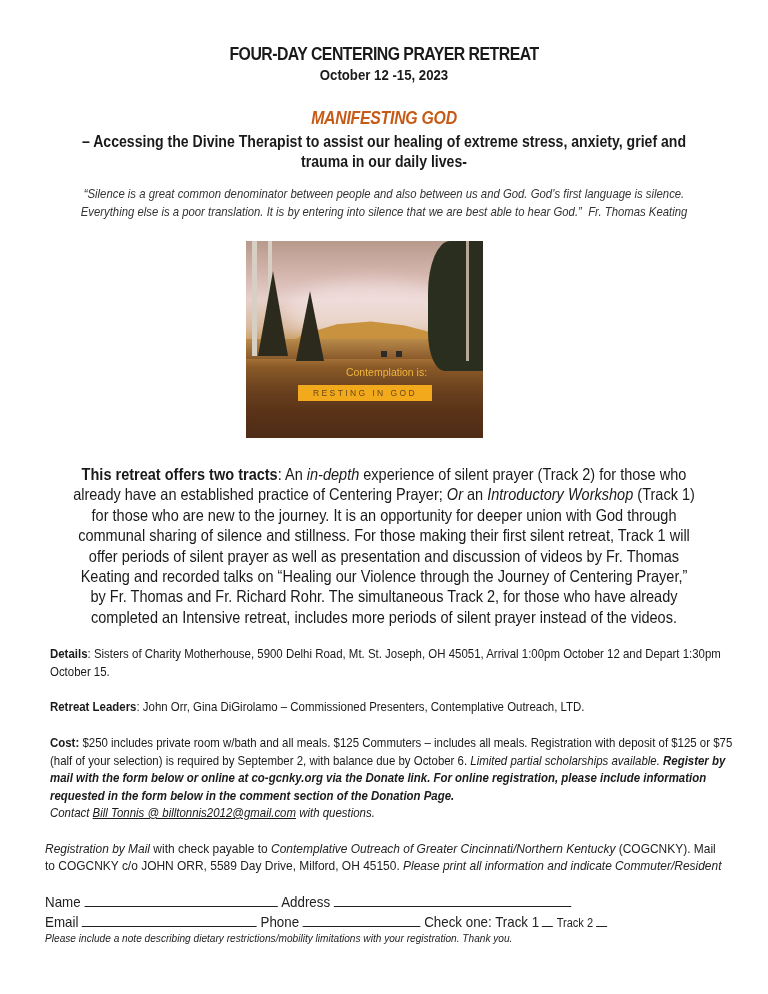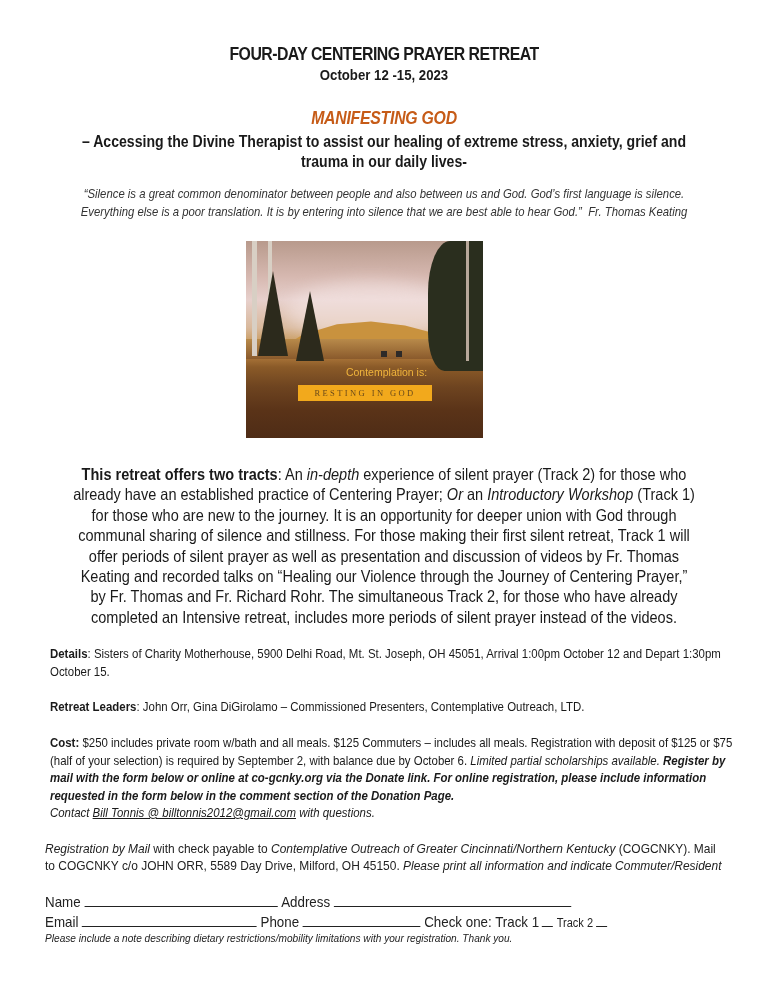--- a/index.html
+++ b/index.html
@@ -18,21 +18,21 @@
   #photo { top: 241px; left: 246px; width: 237px; height: 197px; overflow: hidden;
            background: linear-gradient(180deg, #b89a8c 0%, #d6b8b0 18%, #e7d0cc 30%, #d9b99c 44%, #c89a5c 52%, #b07a3c 58%, #8a5a28 64%, #6e4420 74%, #5a3318 86%, #4e2c16 100%); }
   #photo .sky-glow { position:absolute; left: 40px; top: 40px; width: 170px; height: 60px; border-radius: 50%; background: rgba(245,232,232,0.55); filter: blur(8px); }
   #photo .mountain { position:absolute; left: 40px; top: 78px; width: 170px; height: 26px; background: #c9923e; clip-path: polygon(0 100%, 10% 60%, 30% 20%, 50% 10%, 70% 25%, 90% 60%, 100% 100%); }
   #photo .field { position:absolute; left: 0; top: 98px; width: 237px; height: 20px; background: linear-gradient(180deg, #b88a4a, #8a5a2c); }
   #photo .tree { position:absolute; background: #2c2a1c; clip-path: polygon(50% 0, 100% 100%, 0 100%); }
   #photo .trunk { position:absolute; background: #d8cfc4; }
   #photo .tree-right { position:absolute; right: 0; top: 0; width: 55px; height: 130px; background: #2a2e1e; border-radius: 40% 0 0 30%; }
   #photo .chair { position:absolute; width: 6px; height: 6px; background: #2d2a28; }
   #caption1 { position:absolute; top: 125px; left: 0; width: 281px; text-align: center; font-family: "Liberation Sans", sans-serif; font-size: 10.5px; color: #f0b43c; }
-  #caption2 { position:absolute; top: 144px; left: 52px; width: 134px; height: 16px; background: #f2a91c; color: #6a4a1a; font-family: Liberation Serif, serif; font-size: 8.5px; letter-spacing: 2.4px; line-height: 16px; text-align: center; }
+  #caption2 { position:absolute; top: 144px; left: 52px; width: 134px; height: 16px; background: #f2a91c; color: #6a4a1a; font-family: Liberation Sans, sans-serif; font-size: 8.5px; letter-spacing: 2.4px; line-height: 16px; text-align: center; }
 
   #tracks { top: 464px; left: 30px; width: 708px; font-size: 16.5px; line-height: 20.4px; transform: scaleX(0.88); transform-origin: center; }
 
   .para { left: 50px; width: 680px; font-size: 13px; line-height: 17.5px; transform: scaleX(0.88); transform-origin: left top; }
   #details { top: 645px; width: 770px; }
   #leaders { top: 698px; width: 770px; }
   #cost { top: 734px; width: 780px; }
   .para u { text-decoration: underline; }
 
   .reg { left: 45px; font-family: "Liberation Sans", sans-serif; color: #222; }

